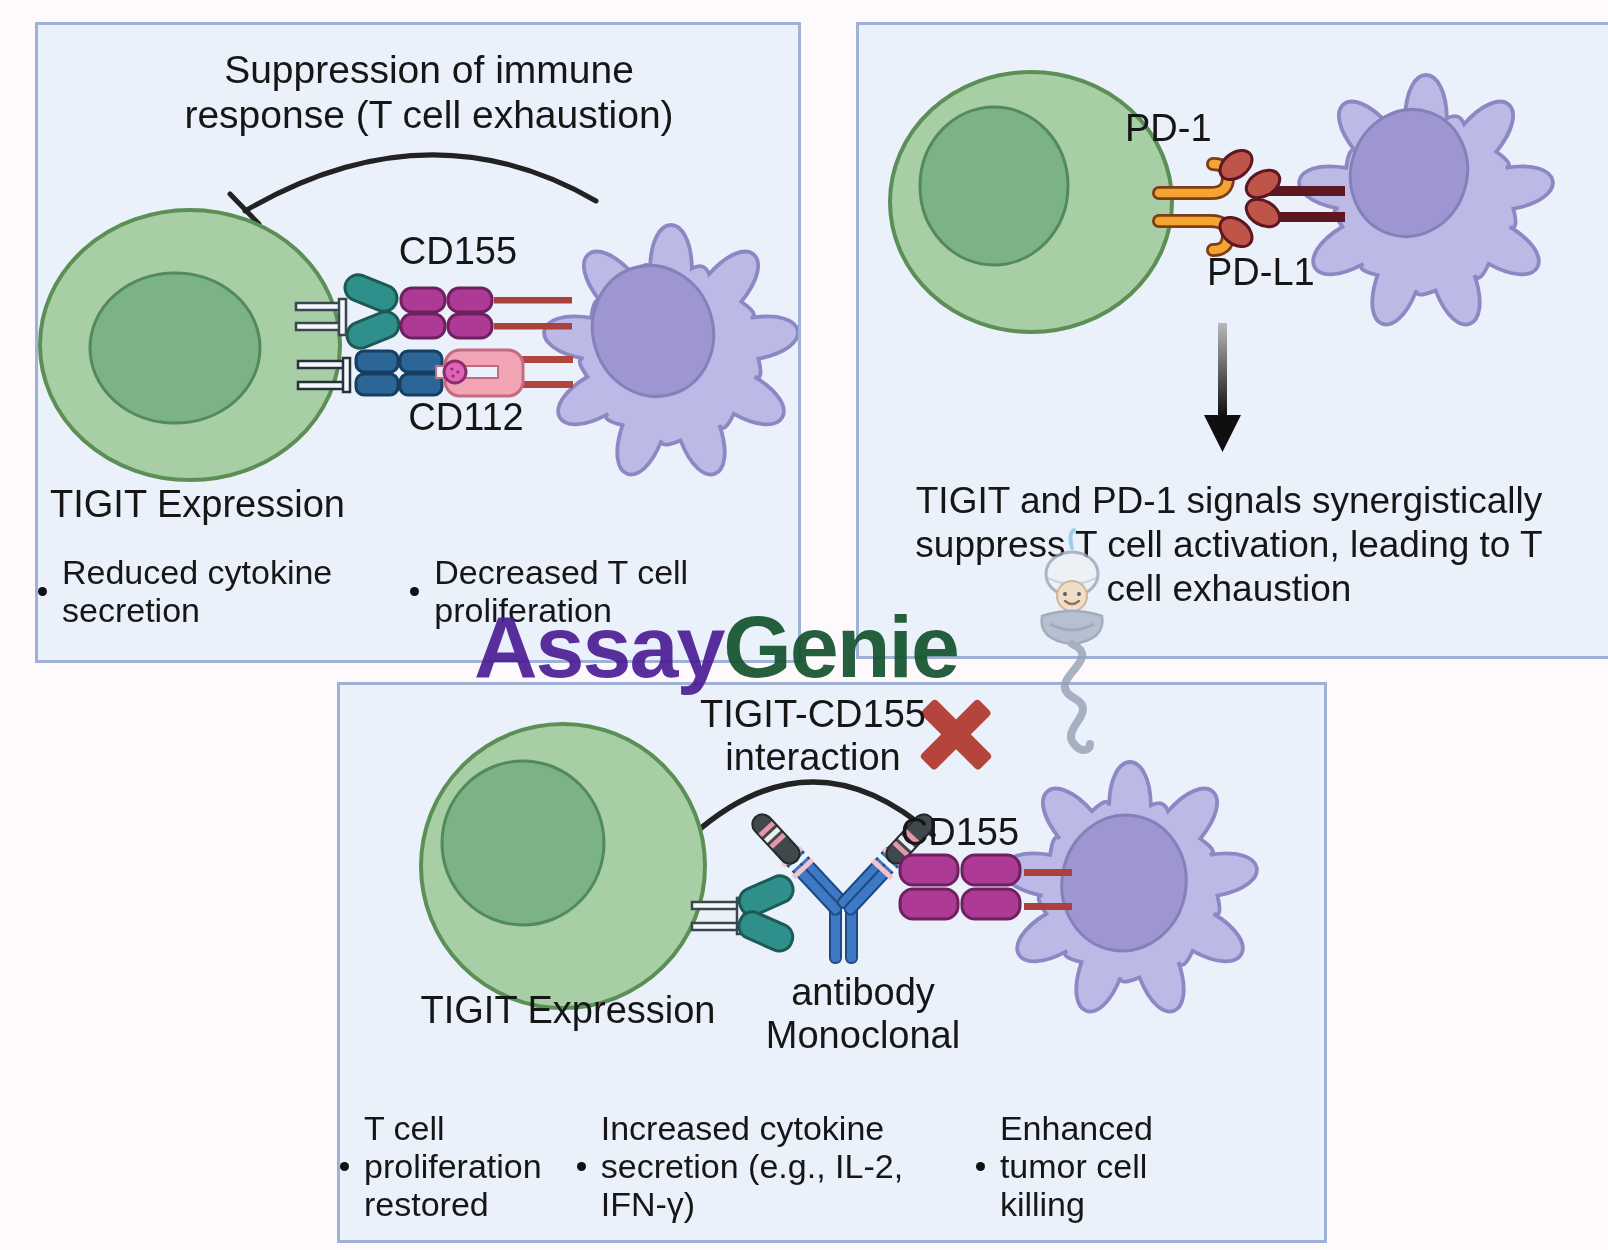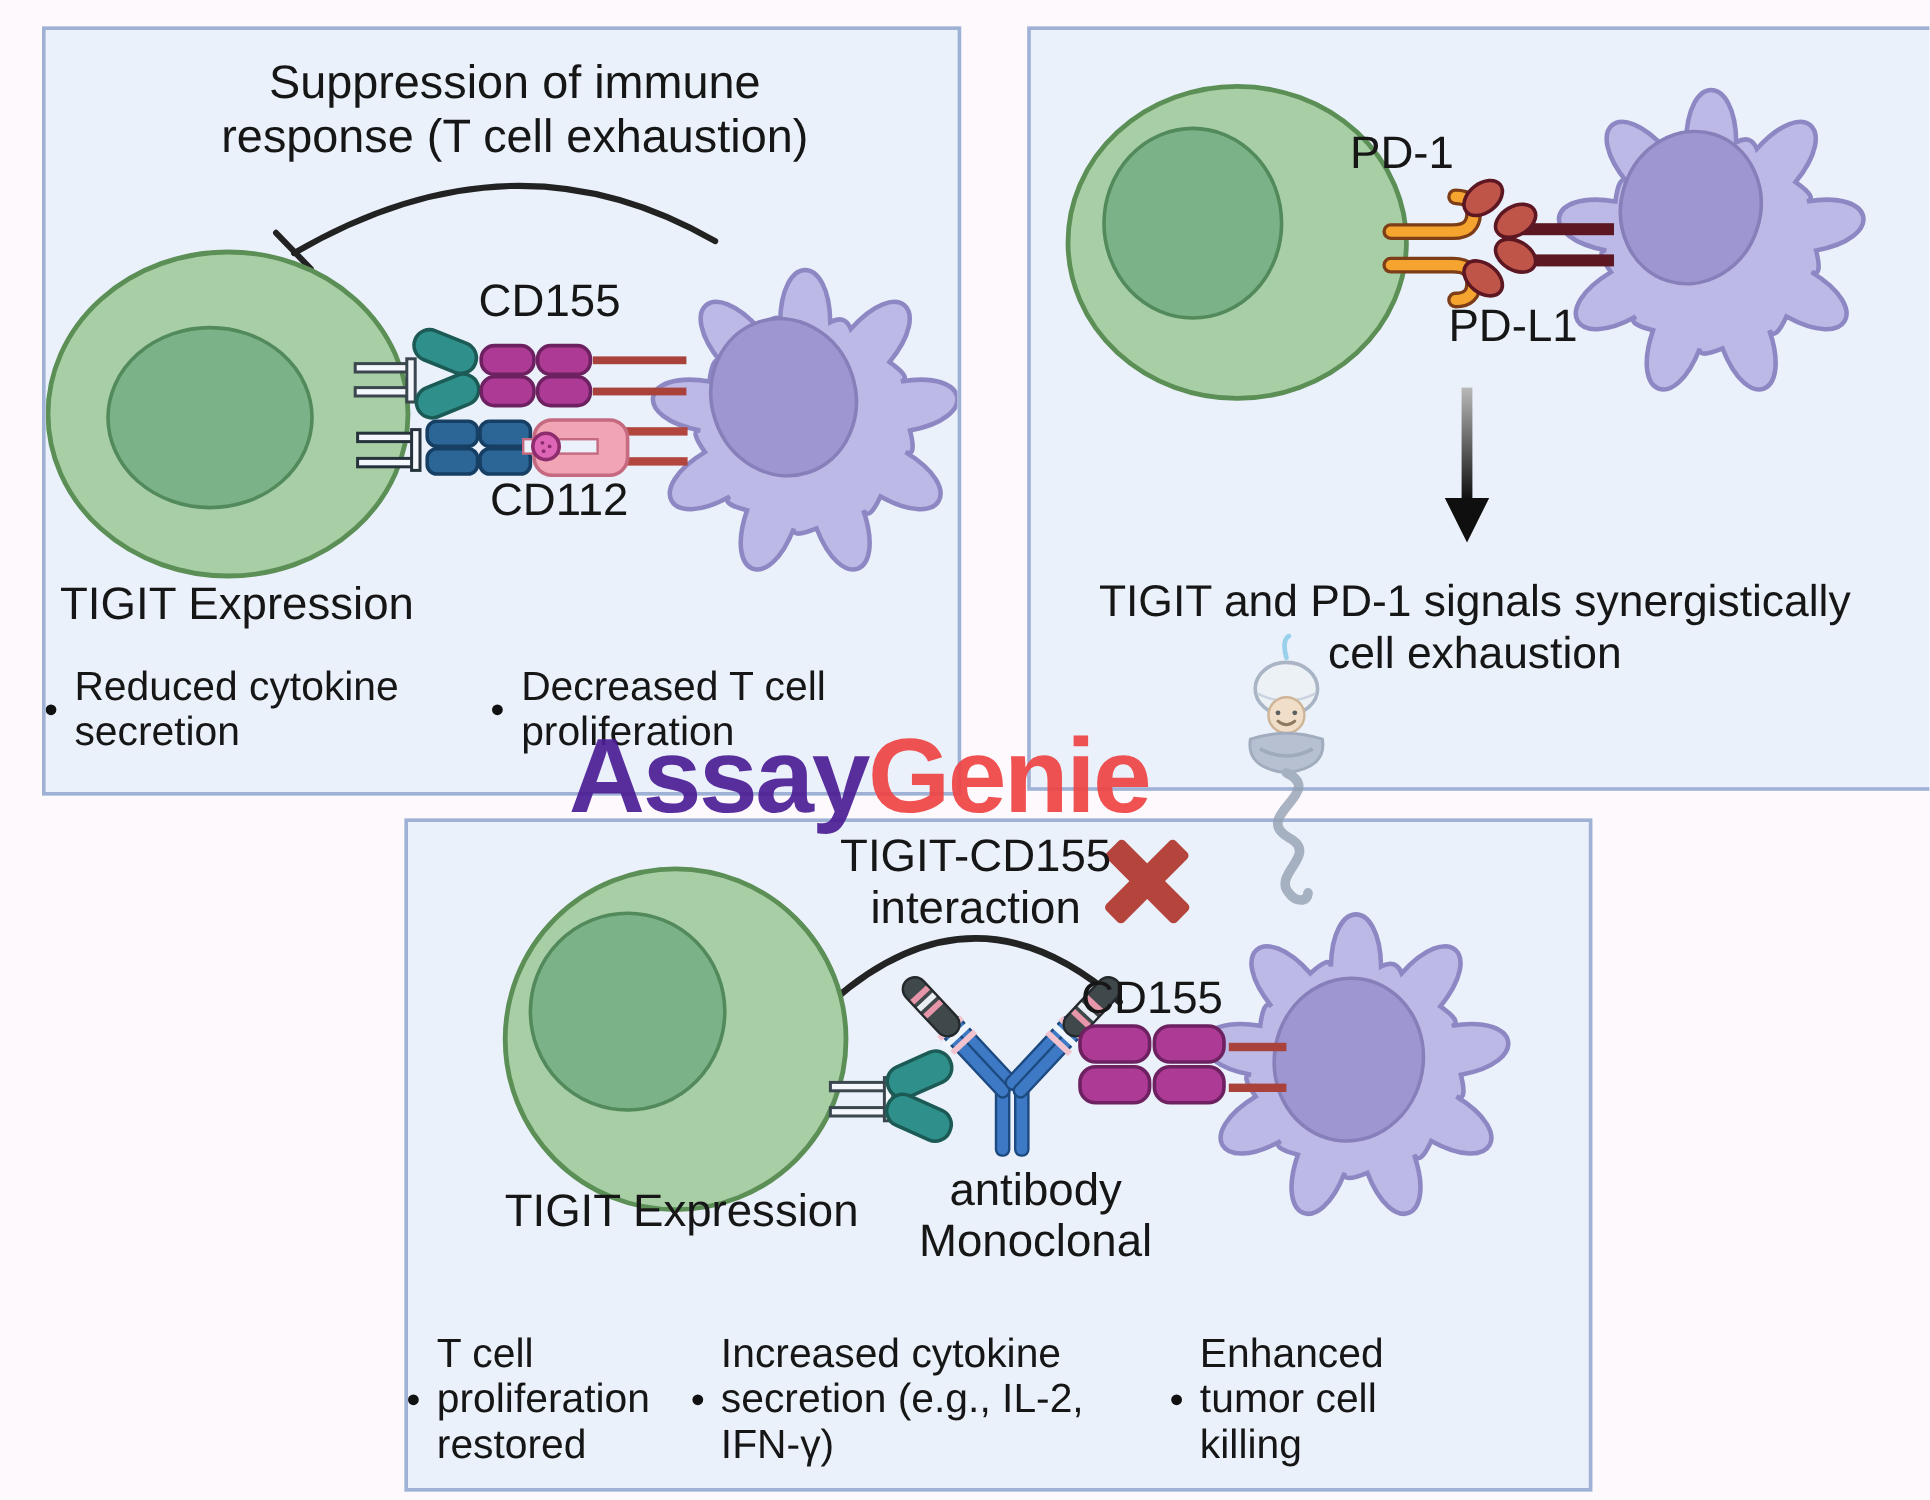--- a/index.html
+++ b/index.html
@@ -10,21 +10,21 @@
   .lbl{position:absolute;white-space:nowrap;color:#161616;}
   .ctr{transform:translateX(-50%);text-align:center;}
   .f38{font-size:38px;line-height:43px;}
   .f37{font-size:37px;line-height:44px;}
   .title{font-size:39px;line-height:45px;}
   .bullets{position:absolute;display:flex;flex-direction:row;gap:4px;align-items:center;}
   .brow{display:flex;align-items:center;gap:15px;font-size:34px;line-height:38px;}
   .bdot{width:9px;height:9px;border-radius:50%;background:#111;flex:0 0 auto;}
   .watermark{position:absolute;left:474px;top:596px;font-size:88px;font-weight:bold;
              letter-spacing:-2px;white-space:nowrap;opacity:.92;z-index:5;pointer-events:none;}
-  .wm-a{color:#4c1d95;margin-top:40px;} .wm-g{color:#ef4444;}
+  .wm-a{color:#4c1d95;margin-top:40px;} .wm-g{color:#14532d;}
   .genie{position:absolute;left:1002px;top:528px;z-index:5;opacity:.8;pointer-events:none;}
 </style>
 </head>
 <body>
 
 <div class="stage">
 
   <div class="panel" style="left:35px;top:22px;width:766px;height:641px;padding-left:11px;">
     <svg width="760" height="635" viewBox="0 0 760 635">
 
@@ -141,20 +141,21 @@
 
       <g>
         <rect x="359" y="298" width="9" height="94" fill="url(#arrowGrad)"></rect>
         <polygon points="345,390 382,390 363.5,427" fill="#0f0f0f"></polygon>
       </g>
     </svg>
     <div class="lbl f38" style="left:266px;top:82px;">PD-1</div>
     <div class="lbl f38" style="left:348px;top:226px;">PD-L1</div>
     <div class="lbl ctr f37" style="left:370px;top:454px;">
       <div>TIGIT and PD-1 signals synergistically</div>
+      <div>suppress T cell activation, leading to T</div>
       <div>cell exhaustion</div>
     </div>
   </div>
 
   <div class="panel" style="left:337px;top:682px;width:990px;height:561px;">
     <svg width="984" height="555" viewBox="0 0 984 555">
 
       <path d="M353,150 Q473,44 593,150" fill="none" stroke="#232323" stroke-width="5.5" stroke-linecap="round"></path>
 
       <g>

